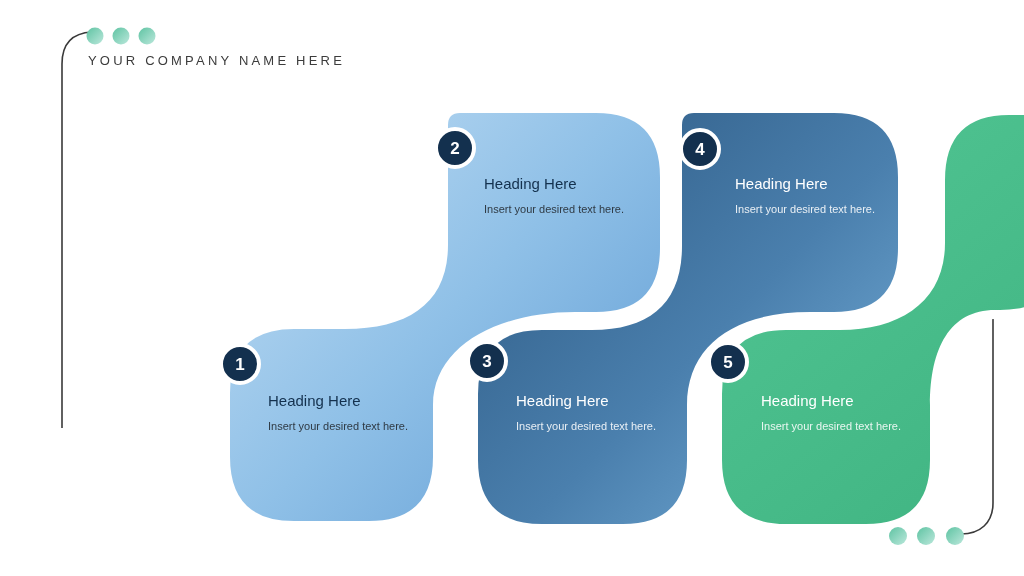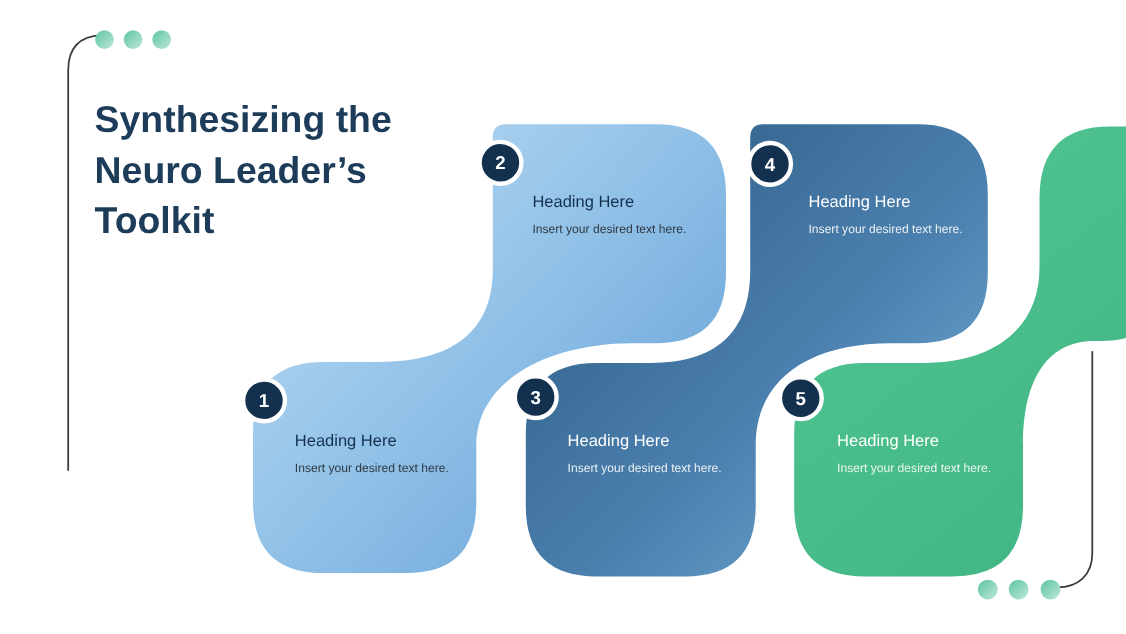--- a/index.html
+++ b/index.html
@@ -136,22 +136,22 @@
     <g>
       <circle cx="700" cy="149" r="19" fill="#13304e" stroke="#ffffff" stroke-width="4"></circle>
       <text x="700" y="155" text-anchor="middle" class="badge-num">4</text>
     </g>
     <g>
       <circle cx="728" cy="362" r="19" fill="#13304e" stroke="#ffffff" stroke-width="4"></circle>
       <text x="728" y="368" text-anchor="middle" class="badge-num">5</text>
     </g>
   </svg>
 
+  <div class="overlay company" style="left:88px;top:53px;">YOUR COMPANY NAME HERE</div>
 
-  <div class="overlay title" style="left:86px;top:86px;width:345px;">Synthesizing the Neuro Leader’s Toolkit</div>
 
 
   <div class="overlay tile-text" style="left:268px;top:392px;">
     <p class="tile-heading navy-h">Heading Here</p>
     <p class="tile-body navy-b">Insert your desired text here.</p>
   </div>
 
   <div class="overlay tile-text" style="left:484px;top:175px;">
     <p class="tile-heading navy-h">Heading Here</p>
     <p class="tile-body navy-b">Insert your desired text here.</p>

